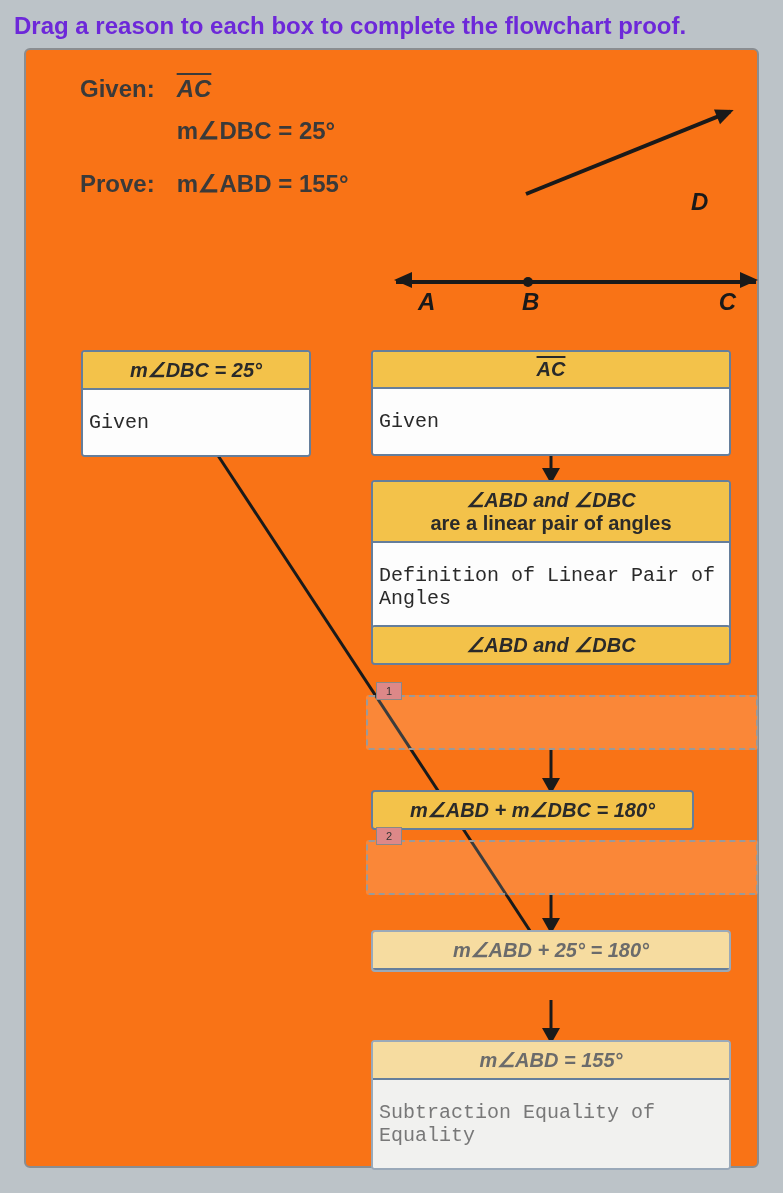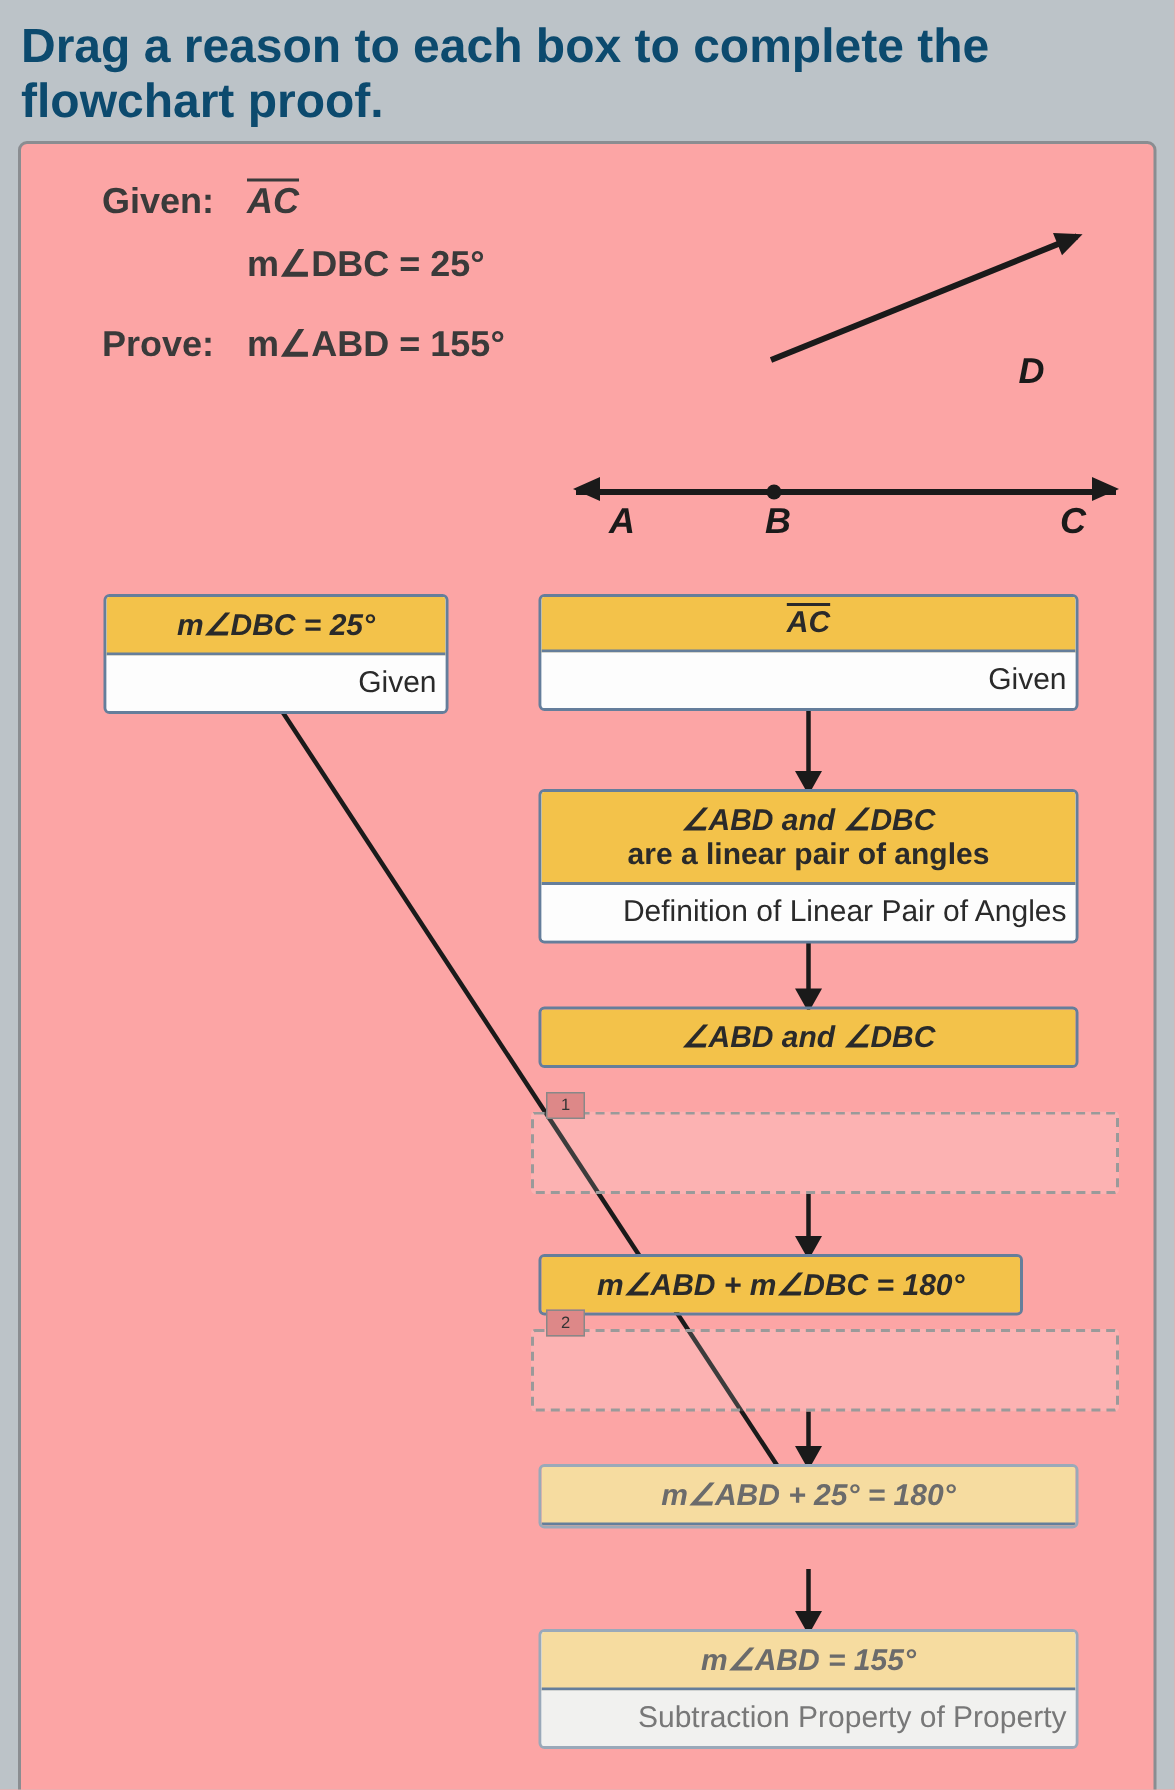--- a/index.html
+++ b/index.html
@@ -6,28 +6,28 @@
   body {
     margin: 0;
     padding: 0;
     font-family: Arial, sans-serif;
     background: #bcc3c8;
     width: 783px;
     height: 1193px;
     overflow: hidden;
   }
   .instruction {
-    font-size: 32px;
+    font-size: 24px;
     font-weight: bold;
-    color: #0c4a6e;
+    color: #6d28d9;
     padding: 12px 14px 8px 14px;
   }
   .frame {
-    margin: 0 12px;
-    background: #fca5a5;
+    margin: 0 24px;
+    background: #f97316;
     border: 2px solid #8a8d91;
     border-radius: 6px;
     padding: 20px 14px 20px 14px;
     height: 1120px;
     position: relative;
   }
   .given-prove {
     font-size: 24px;
     font-weight: bold;
     color: #3a3a3a;
@@ -84,25 +84,26 @@
     text-align:center;
     font-size:20px;
     font-weight:bold;
     font-style:italic;
     color:#2a2a2a;
     padding:6px 6px;
     border-bottom:2px solid #657e9b;
   }
   .box .stmt .plain { font-style:normal; }
   .box .reason {
-    text-align:right;
+    text-align:left;
     font-size:20px;
     color:#2a2a2a;
-    padding:7px 6px;
+    padding:21px 6px;
     background:#fdfdfd;
+    font-family:Liberation Mono, monospace;
   }
   .faded .stmt { background:#f6dca0; color:#6b6b6b;text-align:center; }
   .faded .reason { color:#787878; background:#f1f1ef; }
   .faded { border-color:#9aa9b9; }
 
   .drop {
     position:absolute;
     border:2px dashed #9a9a9a;
     border-radius:3px;
     background:rgba(255,255,255,0.15);
@@ -221,16 +222,16 @@
   <div class="drop drop2">
     <div class="tab">2</div>
   </div>
 
   <div class="box box6 faded">
     <div class="stmt">m∠ABD + 25° = 180°</div>
   </div>
 
   <div class="box box7 faded">
     <div class="stmt">m∠ABD = 155°</div>
-    <div class="reason">Subtraction Property of Property</div>
+    <div class="reason">Subtraction Equality of Equality</div>
   </div>
 
 </div>
 
 </body></html>

